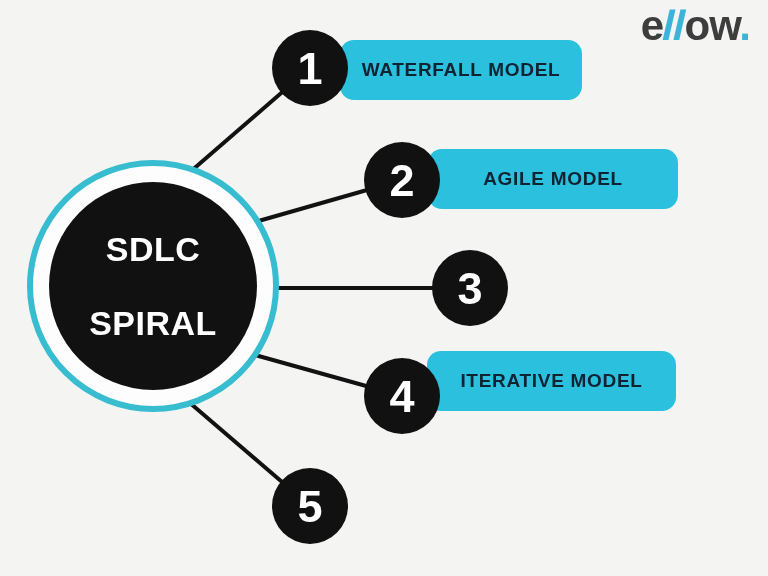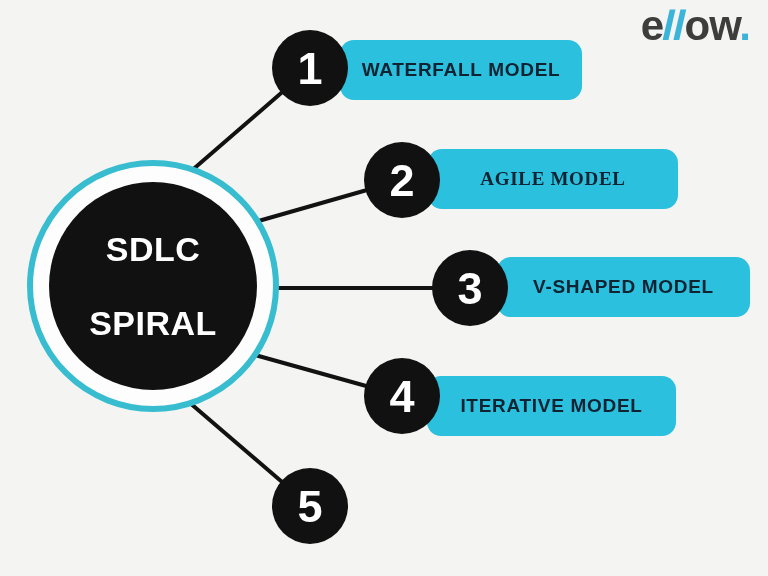--- a/index.html
+++ b/index.html
@@ -52,23 +52,23 @@
     position:absolute;width:76px;height:76px;border-radius:50%;
     background:var(--ink-black);display:flex;align-items:center;justify-content:center;
     z-index:5;
   }
   .num-circle .num{
     color:#ffffff;font-weight:bold;font-size:45px;line-height:1;
   }
 
   
   .box-1{left:340px;top:40px;width:242px;}
-  .box-2{left:428px;top:149px;width:250px;font-family:Liberation Serif, serif;}
+  .box-2{left:428px;top:149px;width:250px;}
   .box-3{left:497px;top:257px;width:253px;}
-  .box-4{left:427px;top:376px;width:249px;}
+  .box-4{left:427px;top:351px;width:249px;}
   .box-5{left:340px;top:473px;width:243px;}
   .circ-1{left:272px;top:30px;}
   .circ-2{left:364px;top:142px;}
   .circ-3{left:432px;top:250px;}
   .circ-4{left:364px;top:358px;}
   .circ-5{left:272px;top:468px;}
 
   
   .logo{
     position:absolute;right:18px;top:2px;z-index:6;
@@ -107,23 +107,20 @@
     <span class="num">1</span>
   </div>
 
   <div class="label-box box-2">
     <span class="label-text">AGILE MODEL</span>
   </div>
   <div class="num-circle circ-2">
     <span class="num">2</span>
   </div>
 
-  <div class="label-box box-3">
-    <span class="label-text">V-SHAPED MODEL</span>
-  </div>
   <div class="num-circle circ-3">
     <span class="num">3</span>
   </div>
 
   <div class="label-box box-4">
     <span class="label-text">ITERATIVE MODEL</span>
   </div>
   <div class="num-circle circ-4">
     <span class="num">4</span>
   </div>

